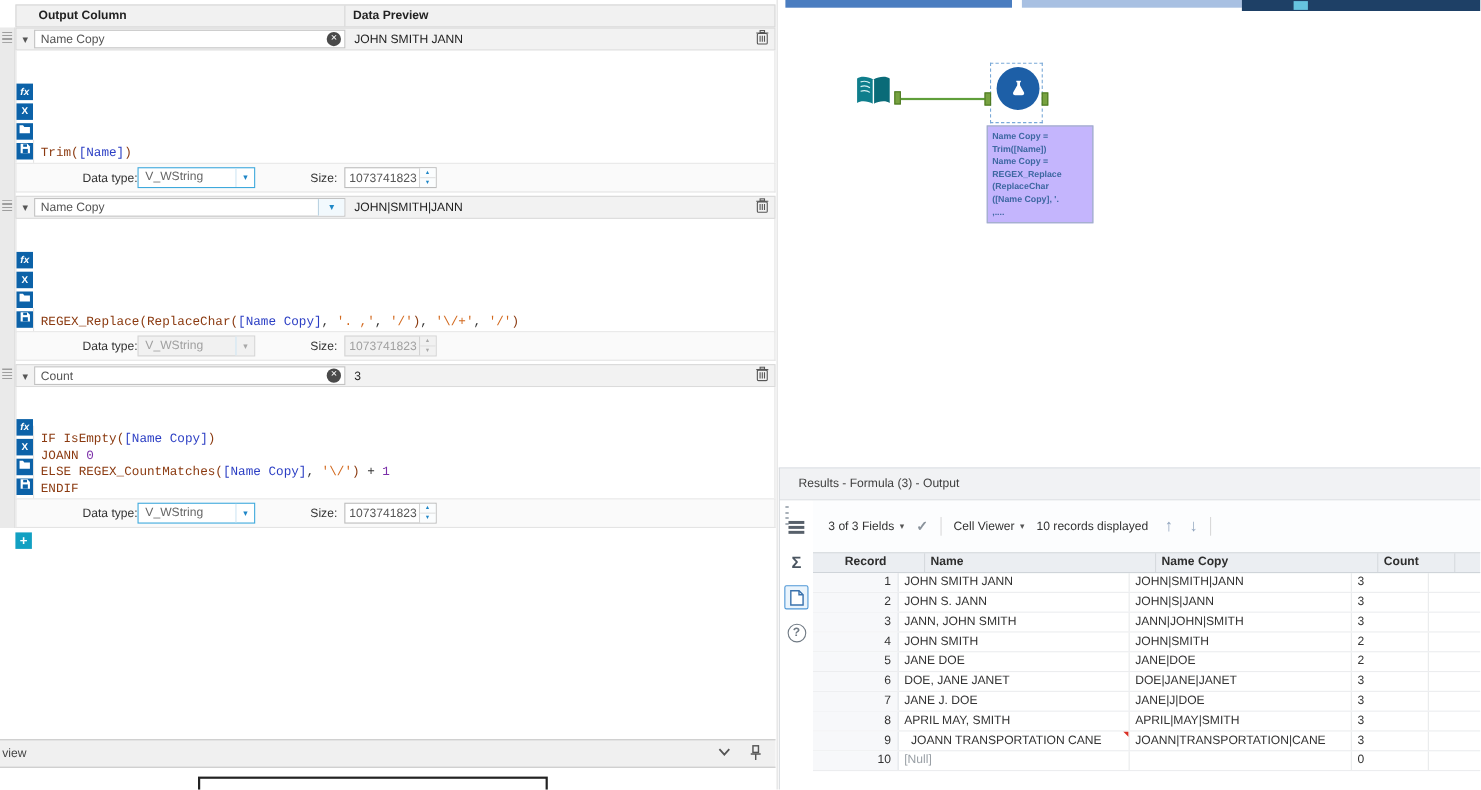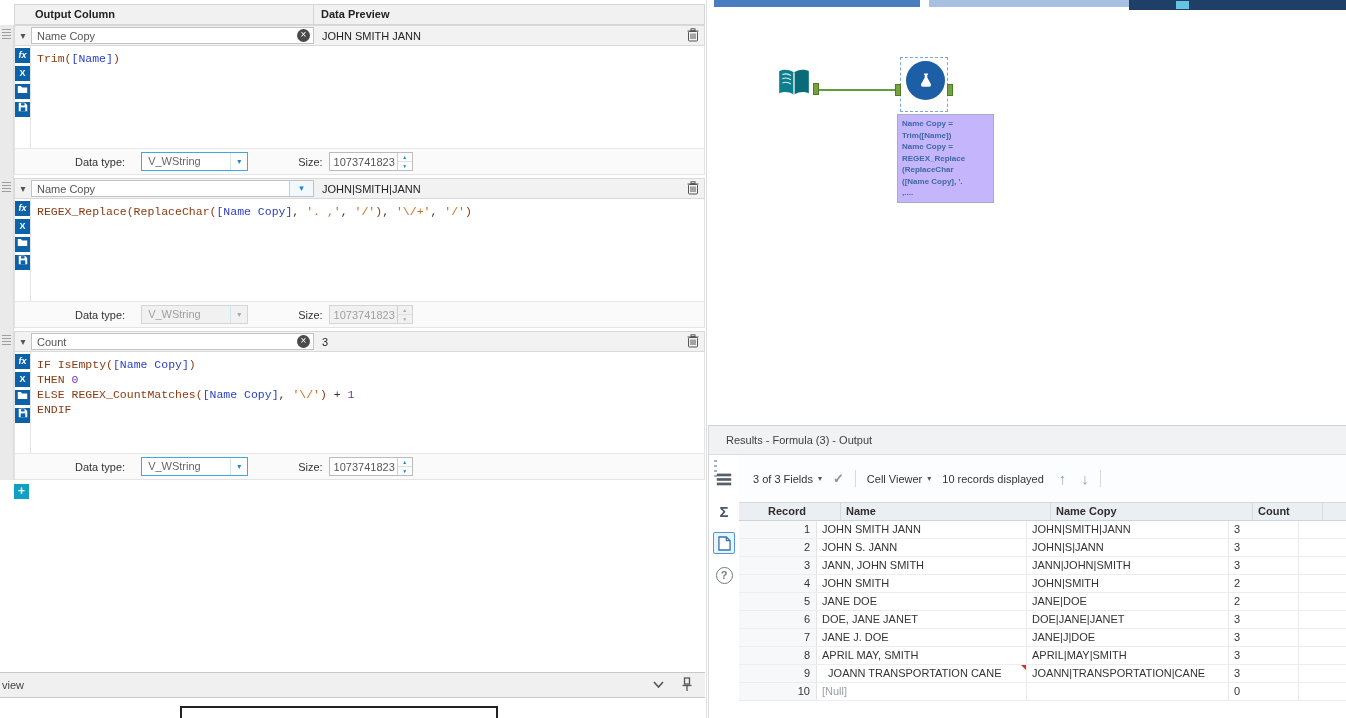--- a/index.html
+++ b/index.html
@@ -22,37 +22,37 @@
   .colin { position:relative; width:283px; height:17px; }
   .colinput { width:100%; height:17px; border:1px solid #c2c2c2; background:#fff; font-family:"Liberation Sans",sans-serif;
               font-size:11px; color:#555; padding:0 18px 0 5px; outline:none; }
   .clearbtn { position:absolute; right:4px; top:2px; width:13px; height:13px; border-radius:50%; background:#4a4a4a;
               color:#fff; font-size:10px; line-height:12px; text-align:center; cursor:pointer; }
   .combobtn { position:absolute; right:1px; top:1px; width:24px; height:15px; background:#f2f9fd;
               border-left:1px solid #bcd3e2; color:#1e88c7; font-size:9px; line-height:15px; text-align:center; cursor:pointer; }
   .prev { flex:1; padding-left:8px; color:#222; white-space:pre; overflow:hidden; }
   .trashbtn { width:22px; text-align:center; cursor:pointer; }
 
-  .sec-b { display:flex; background:#fff; border-left:1px solid #e3e3e3; border-right:1px solid #e3e3e3; }
+  .sec-b { display:flex; background:#fff; border-left:1px solid #e3e3e3; border-right:1px solid #e3e3e3;align-items:flex-end; }
   .istrip { width:15px; padding-top:2px; }
   .itool { width:15px; height:15px; margin-bottom:3px; background:#0c62a8; color:#fff; text-align:center;
            font-size:9px; line-height:15px; cursor:pointer; }
   .itool i { font-style:italic; font-weight:bold; }
   .itool b { font-weight:bold; }
   .editor { flex:1; border-left:1px solid #e3e3e3; padding:6px 6px 0 6px;
             font-family:"Liberation Mono", monospace; font-size:11.5px; cursor:text; }
   .code-line { height:15px; white-space:pre; }
   .tok-fn { color:#8b3a10; } .tok-kw { color:#8b3a10; } .tok-field { color:#2b3ec4; }
   .tok-plain { color:#333; } .tok-str { color:#d2691e; } .tok-num { color:#7b2fa8; }
 
   .sec-f { height:27px; background:#fafafa; border:1px solid #e4e4e4; border-top:1px solid #e8e8e8;
            display:flex; align-items:center; }
   .ftlabel { margin-left:28px; color:#333;padding-left:32px; }
   .szl { margin-left:18px; }
-  .ddl { margin-left:16px; width:107px; height:19px; border:1px solid #3fa9dc; background:#fff; display:flex; cursor:pointer; }
+  .ddl { margin-left:0; width:107px; height:19px; border:1px solid #3fa9dc; background:#fff; display:flex; cursor:pointer; }
   .ddl-t { flex:1; line-height:17px; padding-left:6px; color:#666; overflow:hidden; }
   .ddl-a { width:17px; text-align:center; line-height:17px; color:#1f86c7; font-size:8px; border-left:1px solid #cfe6f3; }
   .sz { margin-left:6px; width:84px; height:19px; border:1px solid #bcbcbc; background:#fff; display:flex; }
   .szin { flex:1; border:0; outline:none; background:transparent; font-family:"Liberation Sans",sans-serif;
           font-size:11px; color:#555; padding-left:4px; min-width:0; }
   .spin { width:15px; border-left:1px solid #d0d0d0; display:flex; flex-direction:column; }
   .spb { flex:1; font-size:5px; line-height:8px; text-align:center; color:#1f86c7; cursor:pointer; background:#fbfdfe; }
   .spb + .spb { border-top:1px solid #e0e0e0; }
   .dis { border-color:#d5d5d5 !important; background:#f1f1f1 !important; }
   .dis .ddl-t, .dis .szin { color:#a0a0a0; }
@@ -268,21 +268,21 @@
               <path d="M1 1 h4 l1.5 2 H13 V10 H1 Z" fill="#fff"></path>
             </svg></div>
         <div class="itool"><svg width="10" height="10" viewBox="0 0 13 13">
               <path d="M1 1 h8 l3 3 v8 H1 Z" fill="#fff"></path>
               <rect x="3.5" y="7" width="6" height="5" fill="#0c62a8"></rect>
               <rect x="4" y="1.5" width="4.5" height="3" fill="#0c62a8"></rect>
             </svg></div>
       </div>
       <div class="editor">
           <div class="code-line"><span class="tok-kw">IF </span><span class="tok-fn">IsEmpty(</span><span class="tok-field">[Name Copy]</span><span class="tok-fn">)</span></div>
-          <div class="code-line"><span class="tok-kw">THEN </span><span class="tok-num">0</span></div>
+          <div class="code-line"><span class="tok-kw">JOANN </span><span class="tok-num">0</span></div>
           <div class="code-line"><span class="tok-kw">ELSE </span><span class="tok-fn">REGEX_CountMatches(</span><span class="tok-field">[Name Copy]</span><span class="tok-plain">, </span><span class="tok-str">'\/'</span><span class="tok-fn">)</span><span class="tok-plain"> + </span><span class="tok-num">1</span></div>
           <div class="code-line"><span class="tok-kw">ENDIF</span></div>
         </div>
     </div>
     <div class="sec-f">
       <span class="ftlabel">Data type:</span>
       <div class="ddl">
         <span class="ddl-t">V_WString</span>
         <span class="ddl-a">▾</span>
       </div>

